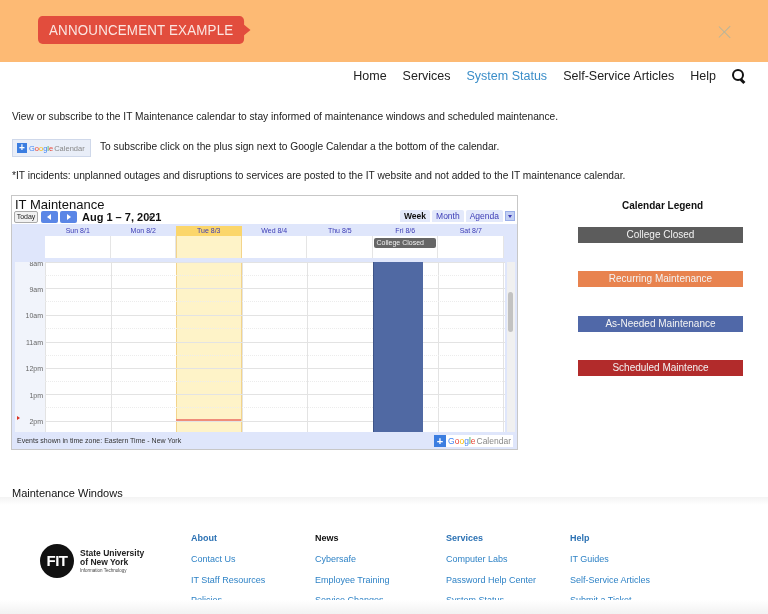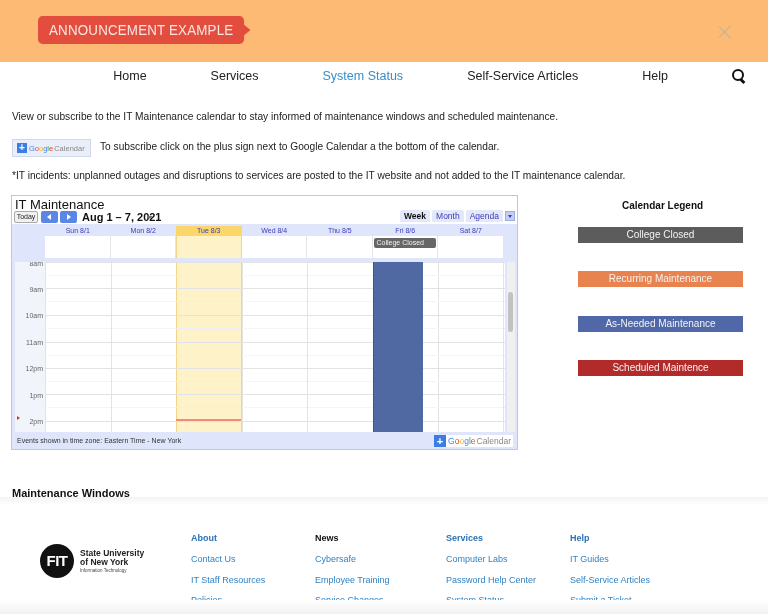--- a/index.html
+++ b/index.html
@@ -9,21 +9,21 @@
   .announce { position: absolute; left: 0; top: 0; width: 768px; height: 62px; background: #fdba74; }
   .announce-badge { position: absolute; left: 38px; top: 16px; height: 28px; padding: 0 12px; background: #e24d3d; color: #fbe5e0; border-radius: 5px; font-family: "Liberation Sans Narrow", "Liberation Sans", sans-serif; font-size: 14.5px; line-height: 28px; letter-spacing: 0.2px; transform: scaleX(0.92); transform-origin: left center; white-space: nowrap; }
   .announce-badge::after { content: ""; position: absolute; right: -7px; top: 8px; border-left: 8px solid #e24d3d; border-top: 6px solid transparent; border-bottom: 6px solid transparent; }
   .announce-text { position: absolute; left: 225px; top: 10px; width: 460px; font-size: 15px; line-height: 20px; color: #2a2a2a; }
   .announce-close { position: absolute; left: 718px; top: 25px; width: 14px; height: 14px; cursor: pointer; }
   .announce-close::before, .announce-close::after { content: ""; position: absolute; left: 6px; top: -1px; width: 1.4px; height: 16px; background: #b9b49a; }
   .announce-close::before { transform: rotate(45deg); }
   .announce-close::after { transform: rotate(-45deg); }
 
   
-  .nav { position: absolute; top: 69px; right: 22px; display: flex; align-items: center; font-size: 12.5px; color: #222; gap: 48px; }
+  .nav { position: absolute; top: 69px; right: 22px; display: flex; align-items: center; font-size: 12.5px; color: #222; }
   .nav a { margin-left: 16px; text-decoration: none; color: #222; cursor: pointer; }
   .nav a.active { color: #3a8dc8; }
   .search-icon { margin-left: 16px; width: 14px; height: 14px; position: relative; cursor: pointer; }
   .search-icon::before { content: ""; position: absolute; left: 0; top: 0; width: 8px; height: 8px; border: 2.4px solid #111; border-radius: 50%; }
   .search-icon::after { content: ""; position: absolute; left: 9px; top: 9px; width: 5px; height: 2.6px; background: #111; transform: rotate(45deg); transform-origin: left center; }
 
   .p { position: absolute; left: 12px; font-size: 10.2px; color: #222; white-space: nowrap; }
   .gcal-btn { position: absolute; left: 12px; top: 139px; width: 79px; height: 18px; background: #e9eef8; border: 1px solid #cfd8ea; display: flex; align-items: center; padding-left: 4px; cursor: pointer; }
   .plus-sq { width: 10px; height: 10px; background: #3b7de0; color: #fff; font-size: 10px; line-height: 10px; text-align: center; font-weight: bold; margin-right: 2px; }
   .gword { font-size: 7.5px; }
@@ -72,21 +72,21 @@
   .tz { position: absolute; left: 5px; top: 3px; font-size: 7px; color: #333; }
   .gcal-foot { position: absolute; right: 4px; top: 1px; height: 12px; background: #fff; display: flex; align-items: center; padding-right: 2px; cursor: pointer; }
   .gcal-foot .plus-sq { width: 12px; height: 12px; line-height: 12px; font-size: 11px; }
   .gcal-foot .gword { font-size: 8.5px; }
 
   
   .legend-title { position: absolute; left: 622px; top: 200px; font-size: 10px; font-weight: bold; color: #111; }
   .legend-item { position: absolute; left: 578px; width: 165px; height: 16px; font-size: 10px; line-height: 16px; text-align: center; color: #f3f3f3; }
 
   
-  .mw-title { position: absolute; left: 12px; top: 487px; font-size: 11px; font-weight: bold; color: #111; }
+  .mw-title { position: absolute; left: 12px; top: 487px; font-size: 11px; font-weight: normal; color: #111; }
   .shadow-band { position: absolute; left: 0; top: 497px; width: 768px; height: 8px; background: linear-gradient(#f3f3f3, #ffffff); }
   .footer-shade { position: absolute; left: 0; top: 600px; width: 768px; height: 14px; background: linear-gradient(#ffffff, #f2f2f2); }
 
   .logo { position: absolute; left: 40px; top: 544px; display: flex; align-items: center; }
   .logo-circle { width: 34px; height: 34px; border-radius: 50%; background: #111; color: #fff; font-weight: bold; font-size: 15px; line-height: 34px; text-align: center; letter-spacing: -0.5px; }
   .logo-text { margin-left: 6px; color: #222; }
   .logo-text .l1 { font-size: 8.5px; font-weight: bold; line-height: 9px; }
   .logo-text .l3 { font-size: 4.5px; color: #444; margin-top: 1px; }
 
   .fcol { position: absolute; top: 533px; font-size: 9px; }

